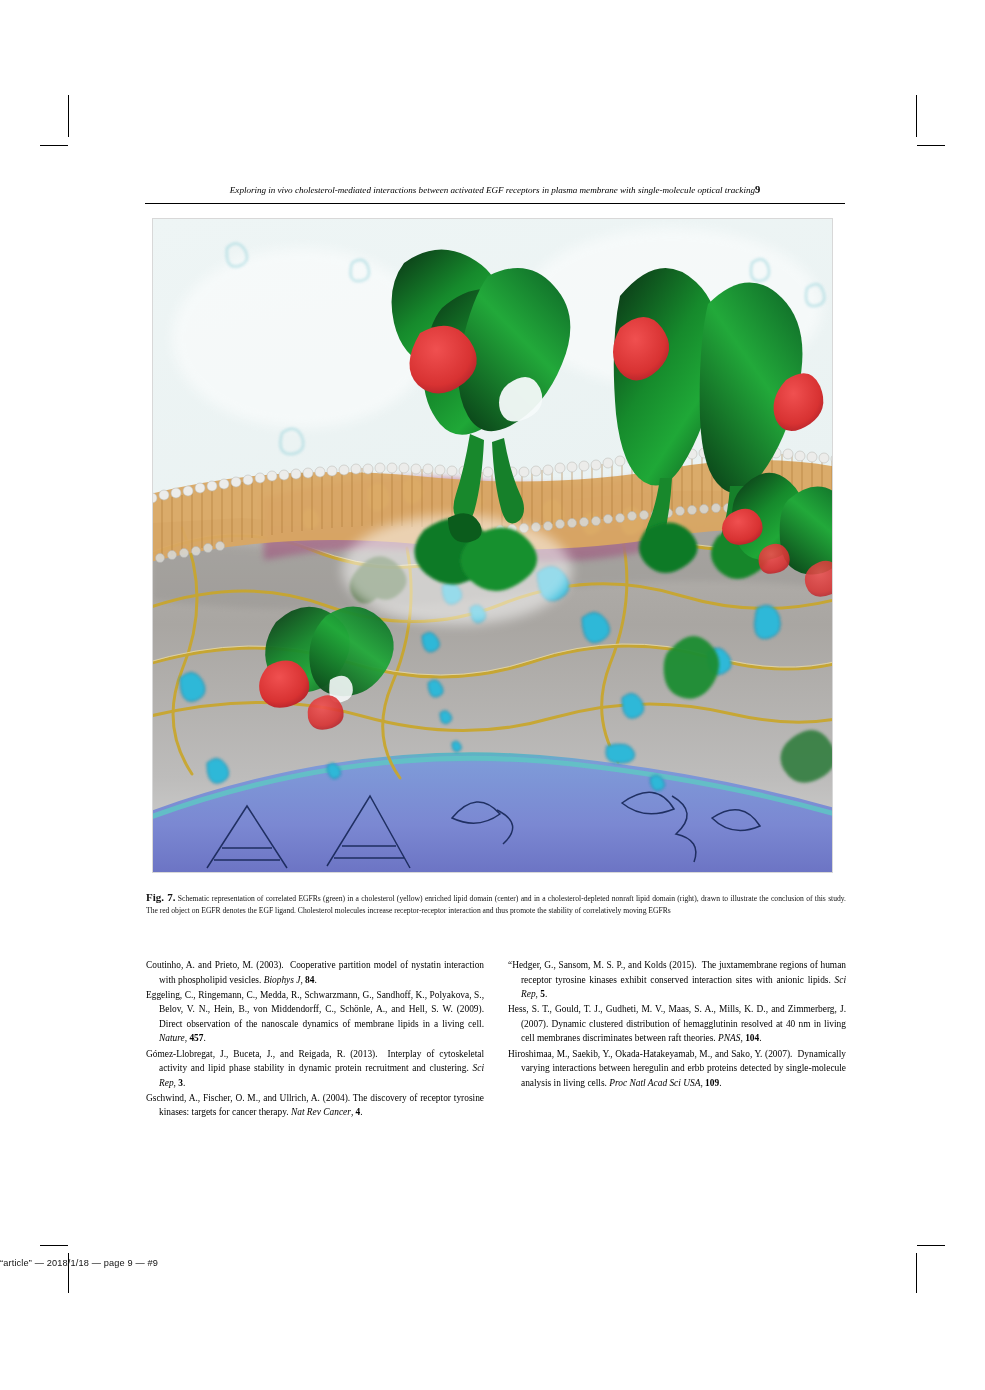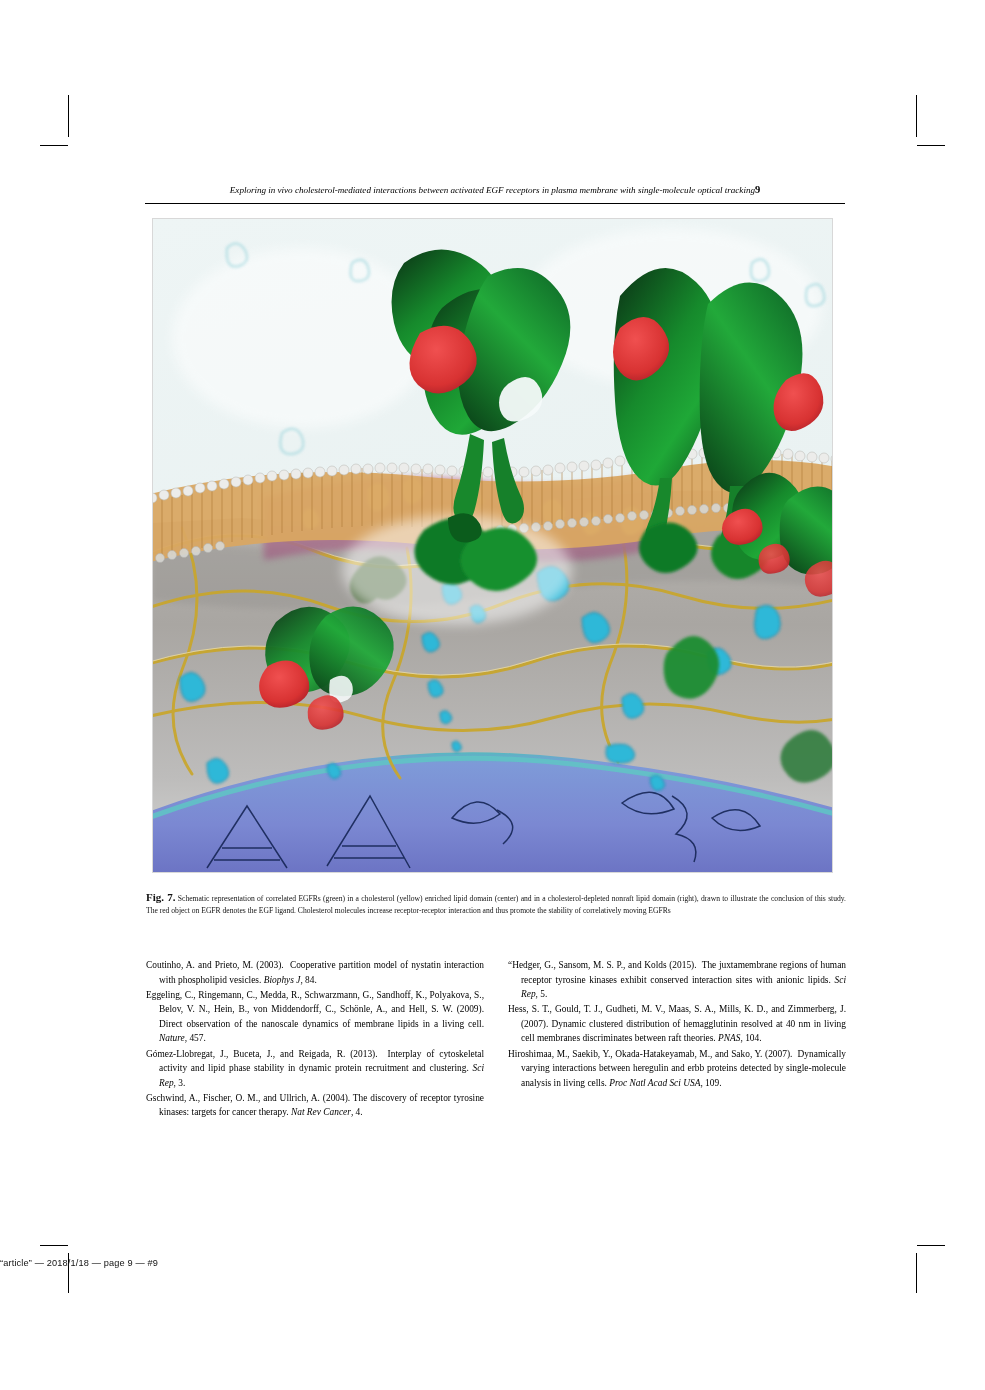--- a/index.html
+++ b/index.html
@@ -92,21 +92,21 @@
   .ref-col { width: 338px; }
   .ref-item {
     font-size: 9.4px;
     line-height: 14.6px;
     text-align: justify;
     text-indent: -13px;
     padding-left: 13px;
     margin: 0 0 0.5px 0;
   }
   .ref-item i { font-style: italic; }
-  .ref-item b { font-weight: normal; }
+  .ref-item b { font-weight: bold; }
 
   
   .footer {
     position: absolute;
     left: 0;
     top: 1258px;
     width: 985px;
     font-size: 9.2px;
     letter-spacing: 0.15px;
     font-family: "Liberation Sans", sans-serif;

